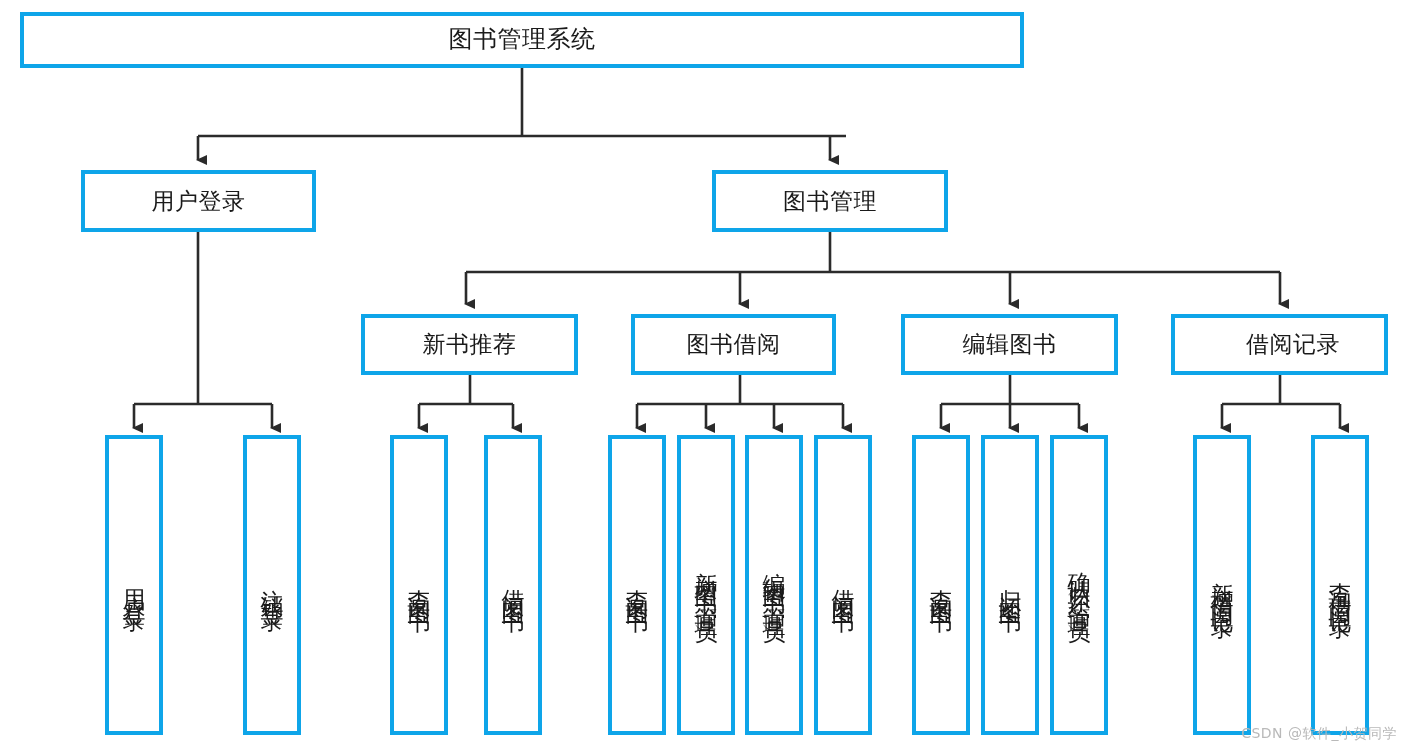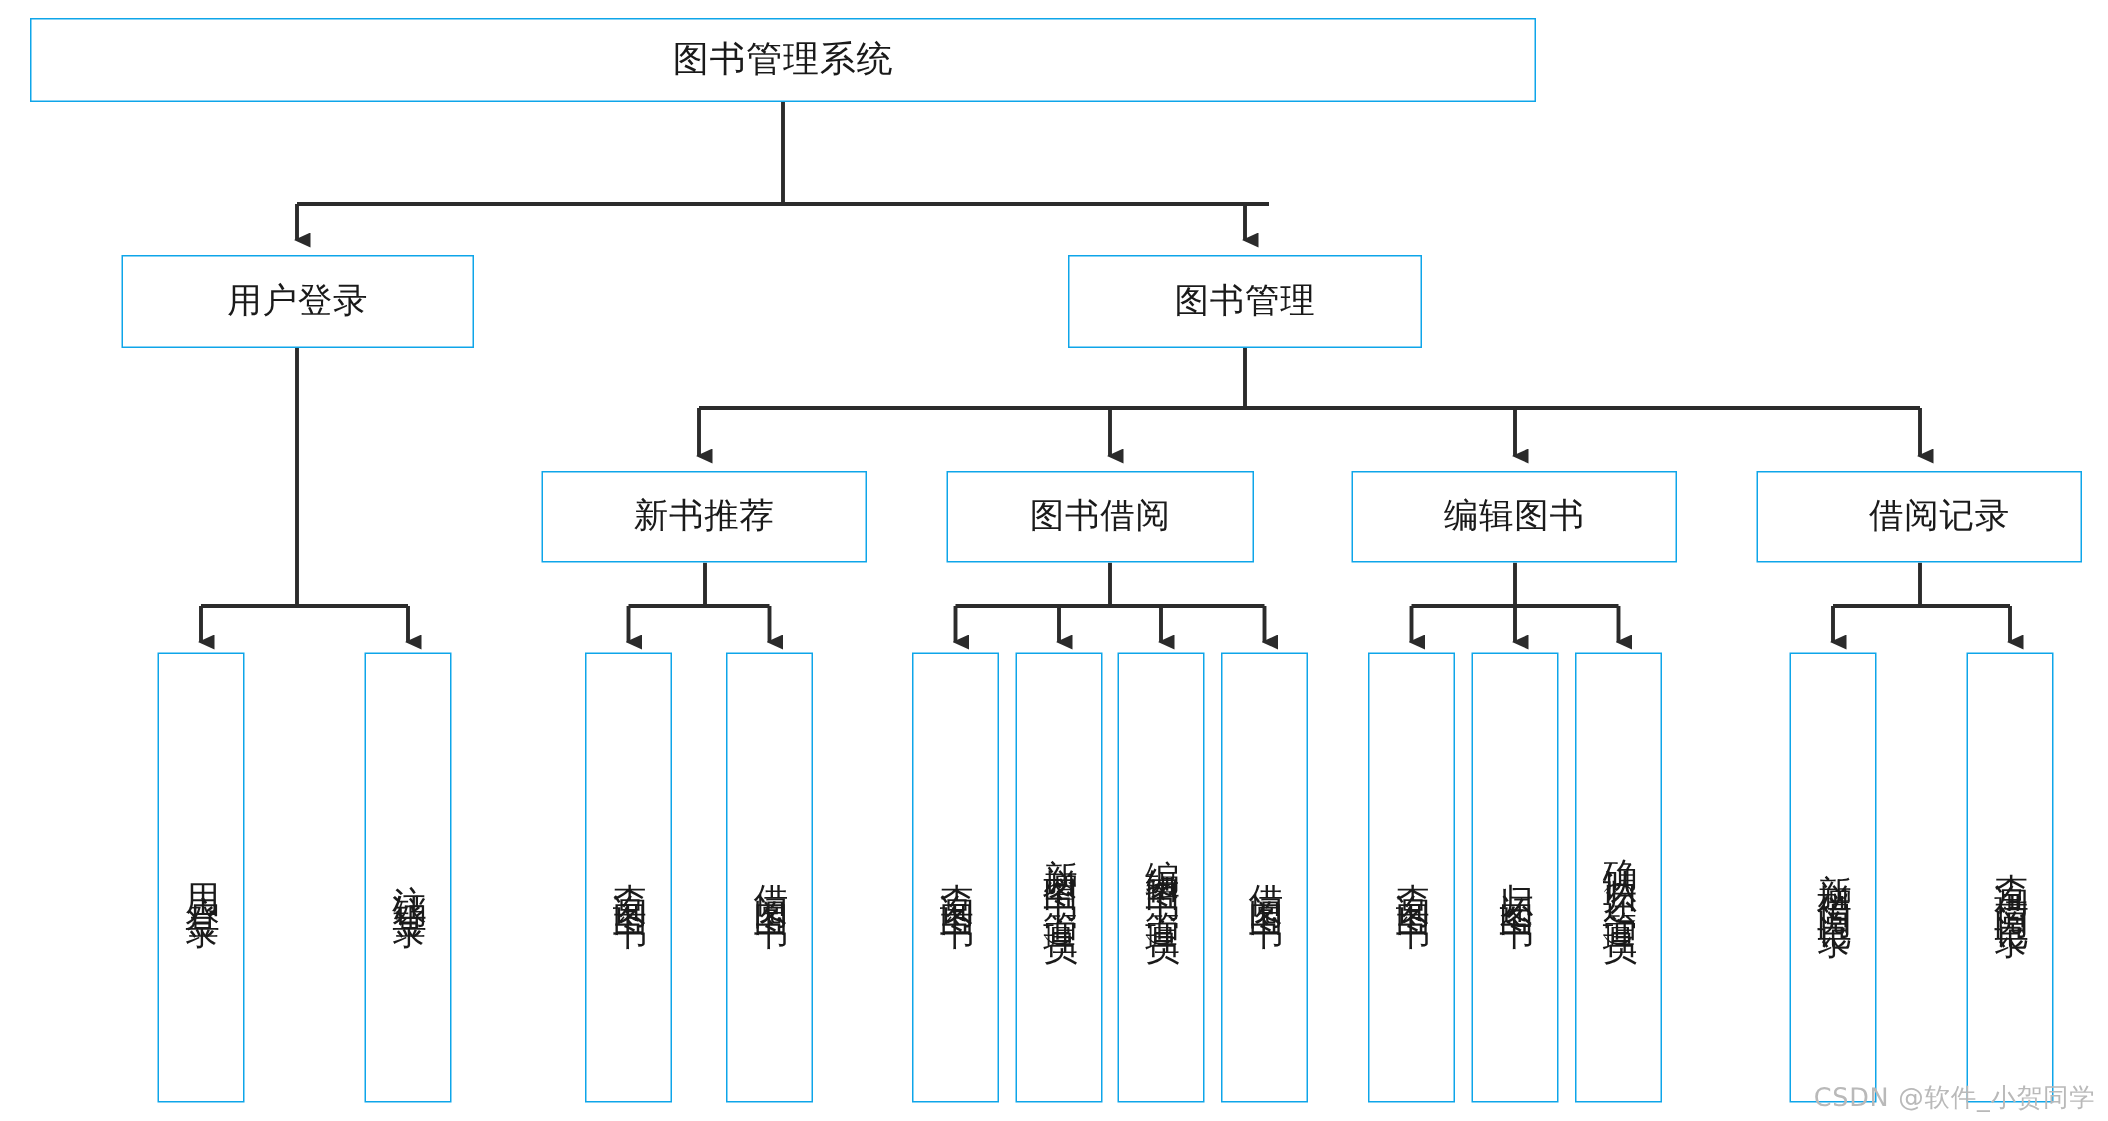--- a/index.html
+++ b/index.html
@@ -23,21 +23,21 @@
     position: absolute;
     left: 0;
     top: 0;
     width: 1405px;
     height: 747px;
     pointer-events: none;
   }
   .node {
     position: absolute;
     box-sizing: border-box;
-    border: 1px solid #0ea5e9;
+    border: 4px solid #0ea5e9;
     background: #ffffff;
     display: flex;
     align-items: center;
     justify-content: center;
     color: #1a1a1a;
   }
   .node-label {
     display: block;
     text-align: center;
     letter-spacing: 0.5px;
@@ -59,21 +59,21 @@
     text-orientation: upright;
     font-size: 23px;
     letter-spacing: 7px;
     line-height: 1;
     max-height: 284px;
   }
   .watermark {
     position: absolute;
     right: 8px;
     bottom: 4px;
-    font-size: 17px;
+    font-size: 14px;
     color: #b9b9b9;
     letter-spacing: 0.5px;
     white-space: nowrap;
     font-family: "DejaVu Sans", "Liberation Sans", sans-serif;
   }
 </style>
 </head>
 <body>
 
 <div id="diagram-root">

